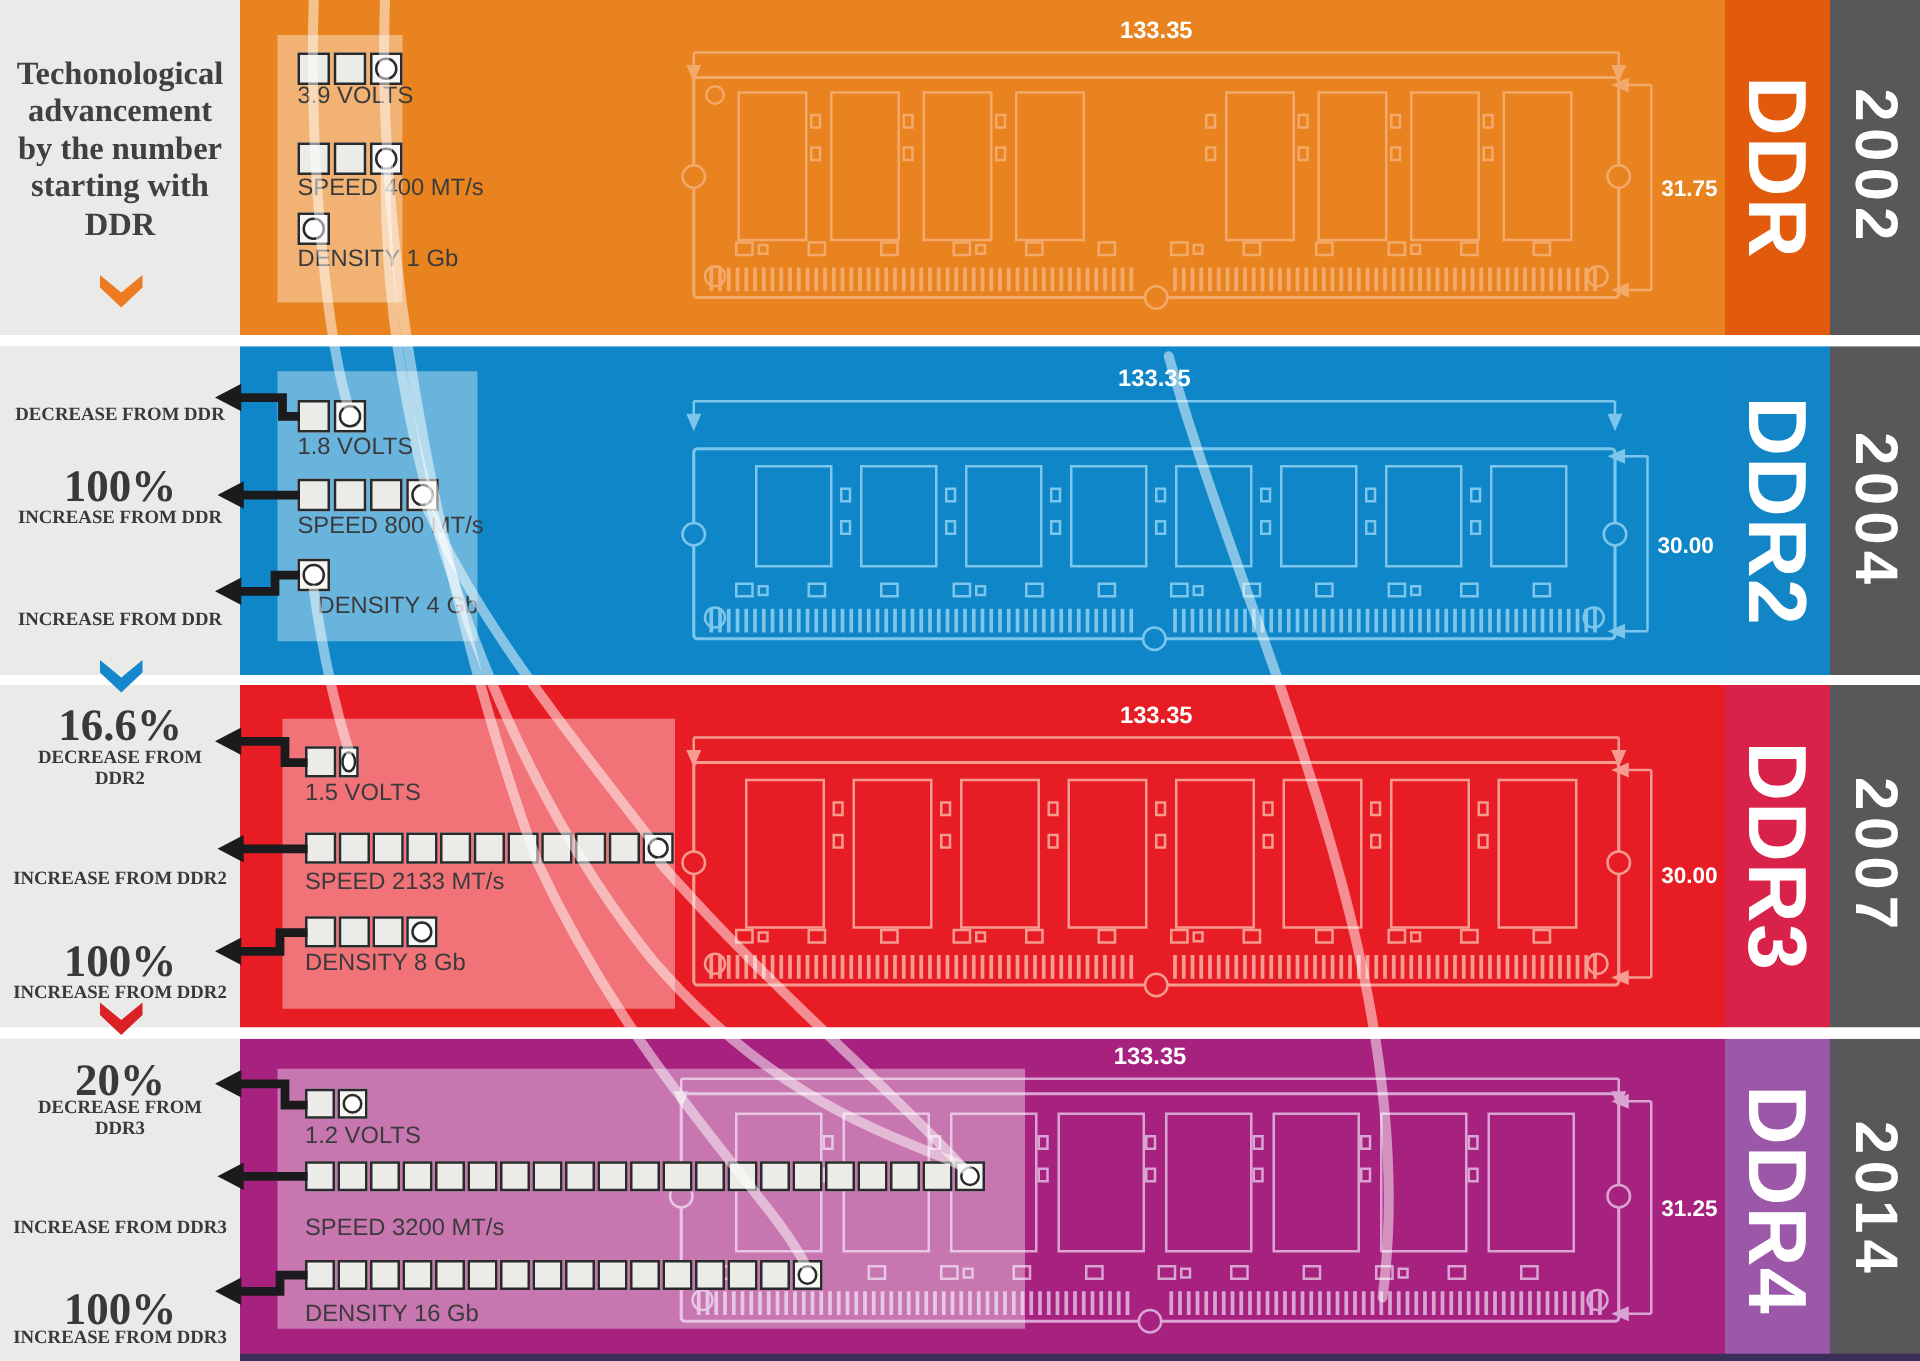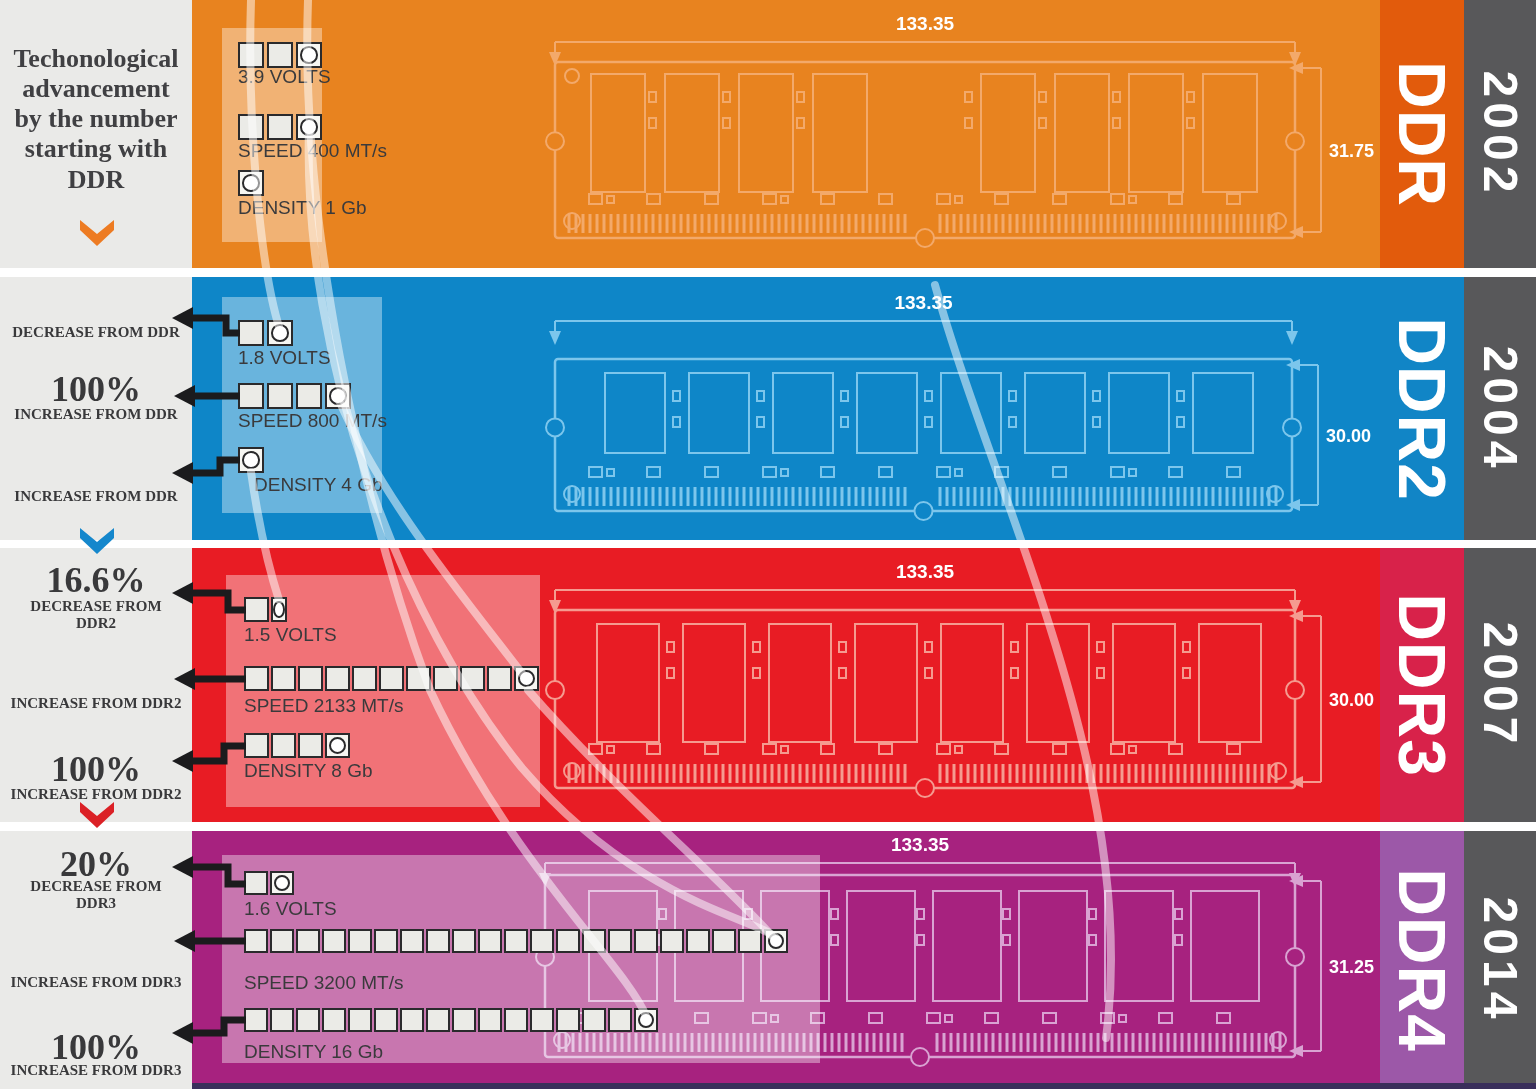--- a/index.html
+++ b/index.html
@@ -834,21 +834,21 @@
           </g>
           <text x="1137" y="142" fill="#fff" font-size="18" font-weight="bold" stroke="none">31.25</text>
         </svg>
       <div class="panel" style="left: 30px; top: 24px; width: 598px; height: 208px;"></div>
       <div class="spec-boxes" style="left: 52px; top: 40px; gap: 2px;">
           <div class="sq" style="width: 24px; height: 24px;"></div>
           <div class="sq c" style="width: 24px; height: 24px;">
             <i></i>
           </div>
         </div>
-      <div class="spec-label" style="left: 52px; top: 67px;">1.6 VOLTS</div>
+      <div class="spec-label" style="left: 52px; top: 67px;">1.2 VOLTS</div>
       <div class="spec-boxes" style="left: 52px; top: 98px; gap: 2px;">
           <div class="sq" style="width: 24px; height: 24px;"></div>
           <div class="sq" style="width: 24px; height: 24px;"></div>
           <div class="sq" style="width: 24px; height: 24px;"></div>
           <div class="sq" style="width: 24px; height: 24px;"></div>
           <div class="sq" style="width: 24px; height: 24px;"></div>
           <div class="sq" style="width: 24px; height: 24px;"></div>
           <div class="sq" style="width: 24px; height: 24px;"></div>
           <div class="sq" style="width: 24px; height: 24px;"></div>
           <div class="sq" style="width: 24px; height: 24px;"></div>

